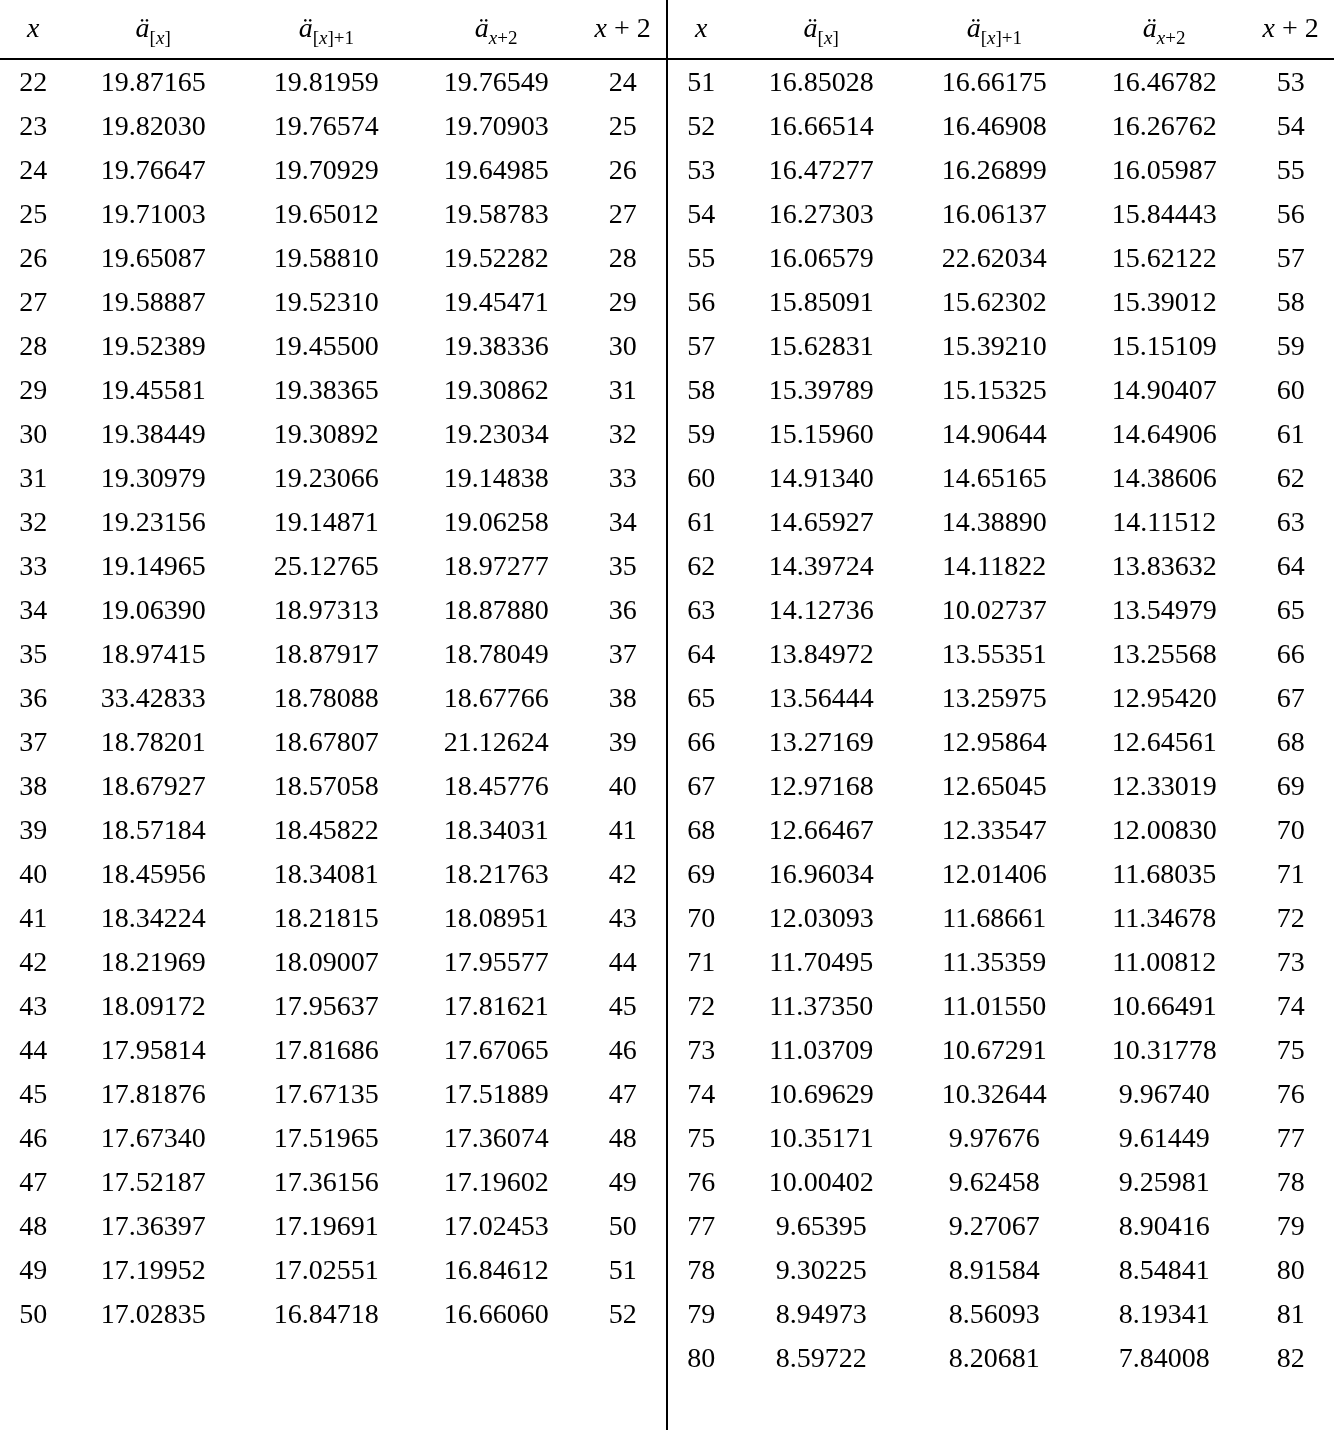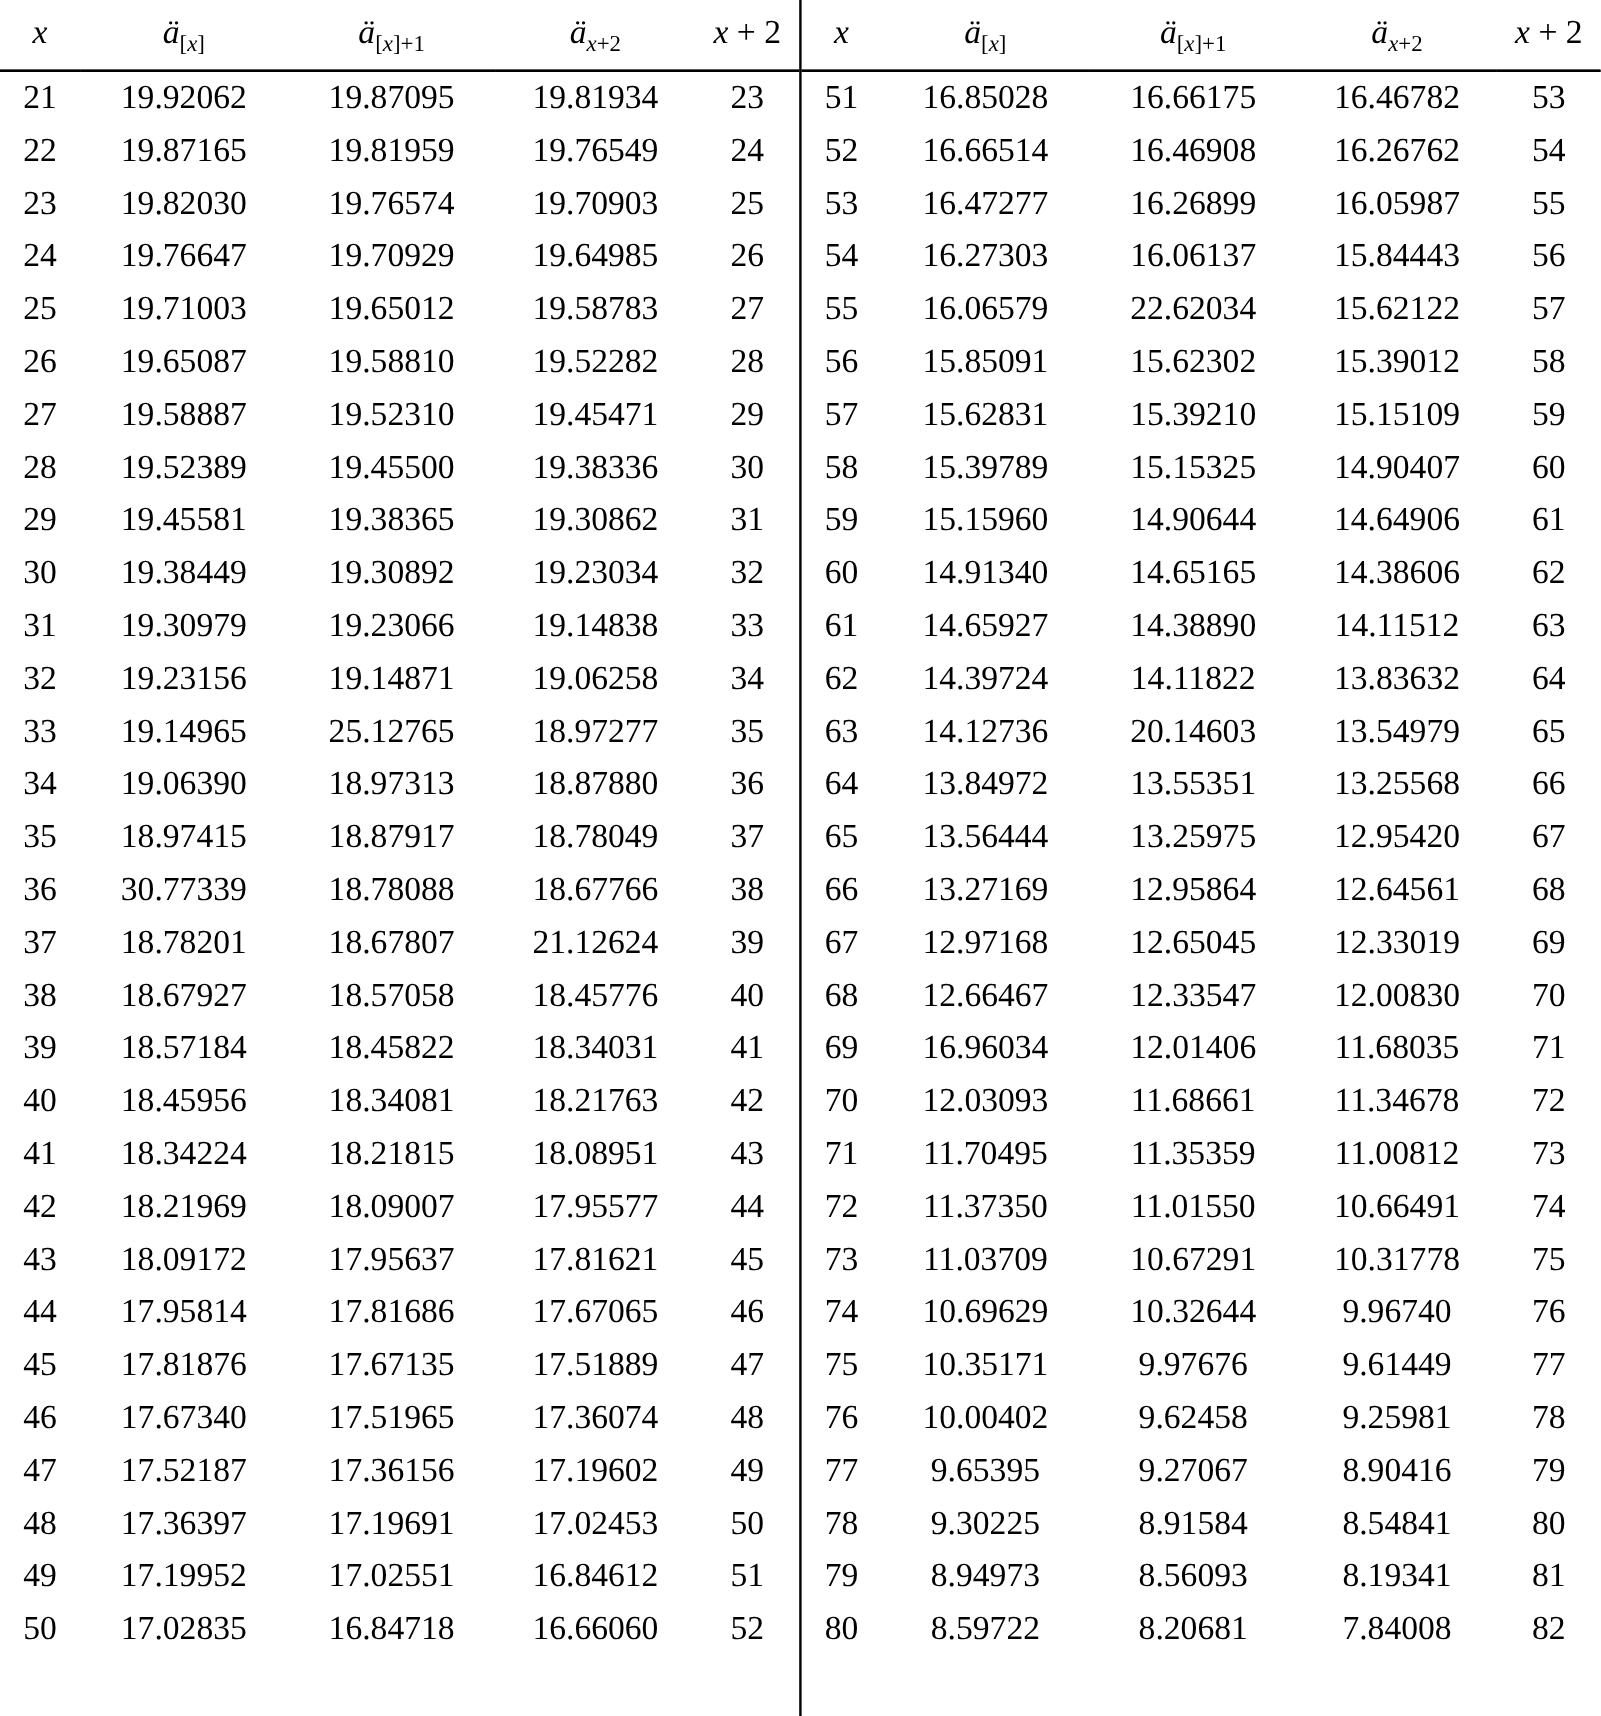--- a/index.html
+++ b/index.html
@@ -75,27 +75,20 @@
           <tr>
             <th><span class="mi">x</span></th>
             <th><span class="mi">ä</span><sub>[<span class="mi">x</span>]</sub></th>
             <th><span class="mi">ä</span><sub>[<span class="mi">x</span>]+1</sub></th>
             <th><span class="mi">ä</span><sub><span class="mi">x</span>+2</sub></th>
             <th><span class="mi">x</span><span> + 2</span></th>
           </tr>
         </thead>
       <tbody>
           <tr>
-            <td>21</td>
-            <td>19.92062</td>
-            <td>19.87095</td>
-            <td>19.81934</td>
-            <td>23</td>
-          </tr>
-          <tr>
             <td>22</td>
             <td>19.87165</td>
             <td>19.81959</td>
             <td>19.76549</td>
             <td>24</td>
           </tr>
           <tr>
             <td>23</td>
             <td>19.82030</td>
             <td>19.76574</td>
@@ -181,21 +174,21 @@
           </tr>
           <tr>
             <td>35</td>
             <td>18.97415</td>
             <td>18.87917</td>
             <td>18.78049</td>
             <td>37</td>
           </tr>
           <tr>
             <td>36</td>
-            <td>30.77339</td>
+            <td>33.42833</td>
             <td>18.78088</td>
             <td>18.67766</td>
             <td>38</td>
           </tr>
           <tr>
             <td>37</td>
             <td>18.78201</td>
             <td>18.67807</td>
             <td>21.12624</td>
             <td>39</td>
@@ -394,21 +387,21 @@
           <tr>
             <td>62</td>
             <td>14.39724</td>
             <td>14.11822</td>
             <td>13.83632</td>
             <td>64</td>
           </tr>
           <tr>
             <td>63</td>
             <td>14.12736</td>
-            <td>20.14603</td>
+            <td>10.02737</td>
             <td>13.54979</td>
             <td>65</td>
           </tr>
           <tr>
             <td>64</td>
             <td>13.84972</td>
             <td>13.55351</td>
             <td>13.25568</td>
             <td>66</td>
           </tr>

